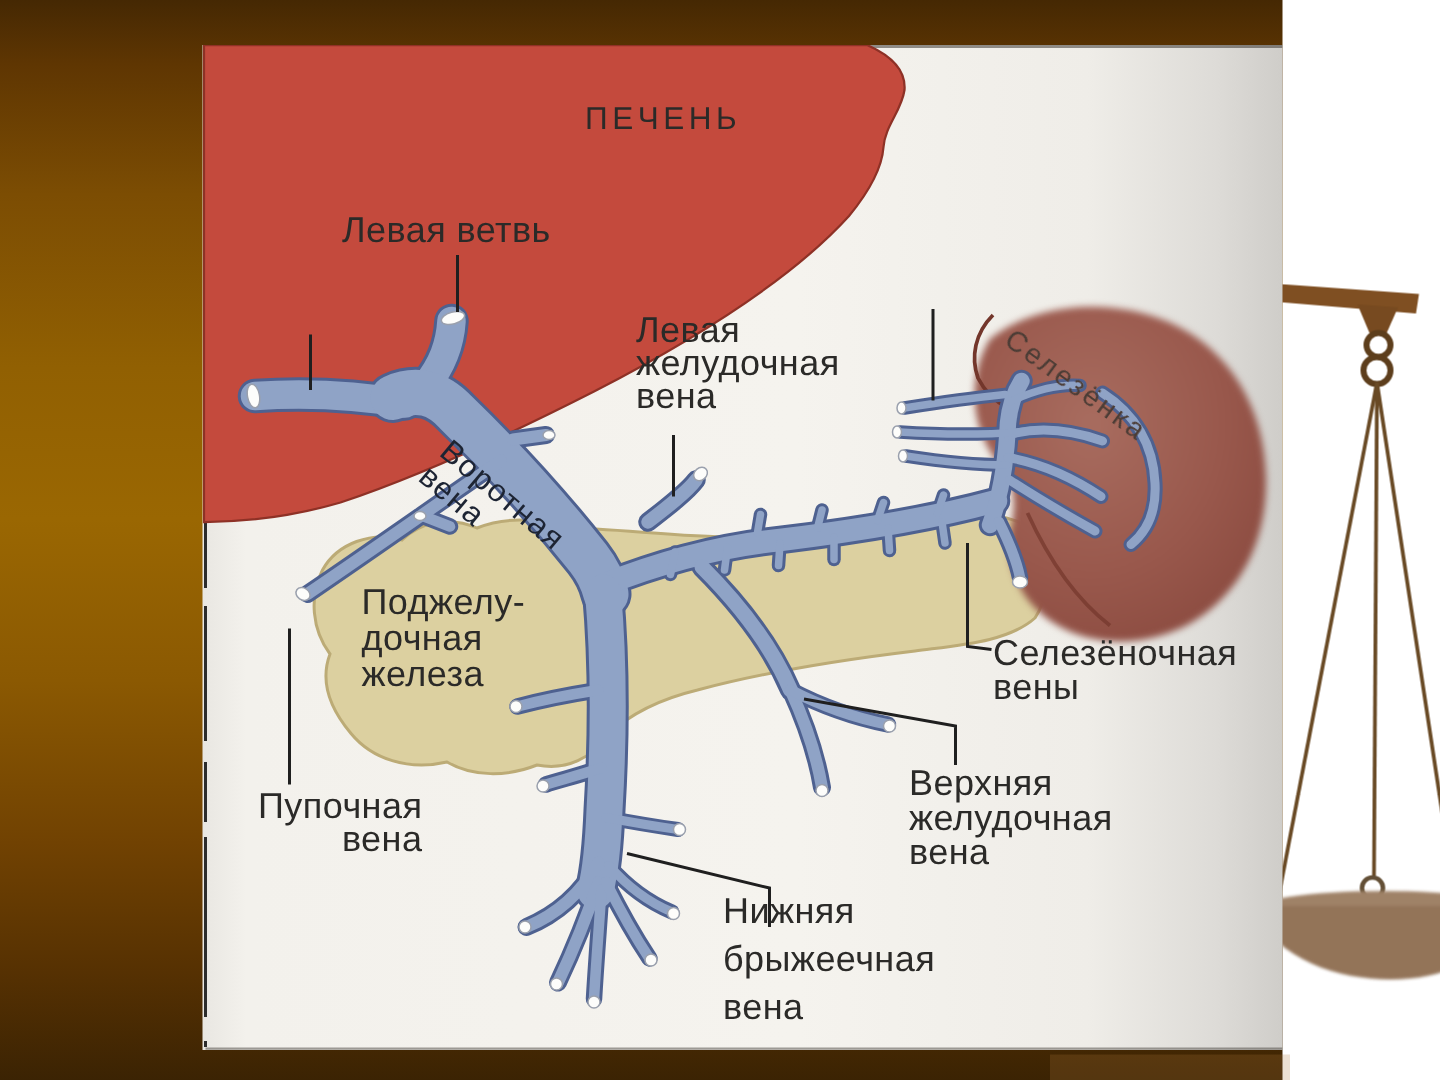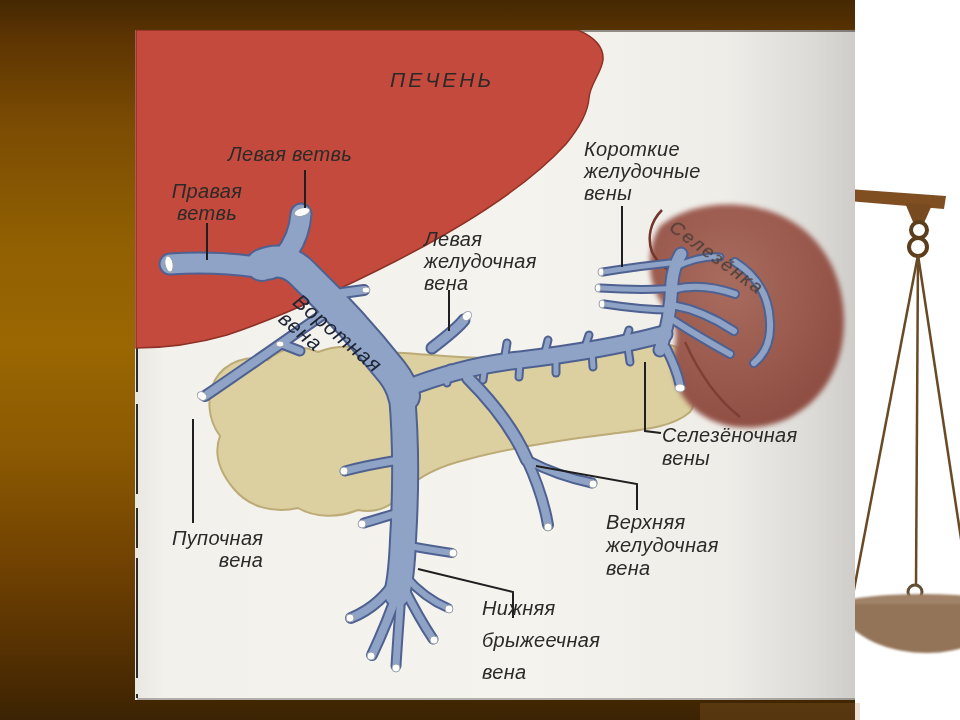--- a/index.html
+++ b/index.html
@@ -1,31 +1,31 @@
 <!DOCTYPE html>
 <html><head>
 <meta charset="utf-8">
 <style>
   html,body{margin:0;padding:0;width:960px;height:720px;overflow:hidden;
     font-family:"Liberation Sans","DejaVu Sans",sans-serif;}
   #slide{position:relative;width:855px;height:720px;
-    background:linear-gradient(180deg,#452803 0%,#5f3602 6%,#7c4d03 18%,#916002 34%,#9a6702 48%,#8b5902 63%,#714202 78%,#563102 90%,#3b2303 100%);font-style:italic;}
+    background:linear-gradient(180deg,#452803 0%,#5f3602 6%,#7c4d03 18%,#916002 34%,#9a6702 48%,#8b5902 63%,#714202 78%,#563102 90%,#3b2303 100%);}
   #scale-svg{position:absolute;left:0;top:0;z-index:1;}
   #page{position:absolute;left:135px;top:30px;width:720px;height:670px;z-index:2;
     background:linear-gradient(90deg,#e9e7e2 0%,#f3f1ec 4%,#f5f3ee 55%,#efede8 82%,#dddbd7 94%,#cfcdc9 100%);}
   #organs-svg{position:absolute;left:0;top:0;z-index:3;}
-  .lbl{position:absolute;z-index:4;font-size:20px;line-height:22px;color:#2b2a28;
+  .lbl{position:absolute;z-index:4;font-size:24px;line-height:22px;color:#2b2a28;
     white-space:pre-line;letter-spacing:.3px;}
   #lbl-liver{left:390px;top:69px;font-size:21px;letter-spacing:3px;}
   #lbl-left-branch{left:228px;top:143px;}
   #lbl-right-branch{left:157px;top:180px;width:100px;text-align:center;}
   #lbl-short-gastric{left:584px;top:138px;line-height:22px;}
   #lbl-spleen{left:678px;top:216px;transform:rotate(36deg);transform-origin:0 0;
     color:#4b3c35;letter-spacing:2px;filter:blur(.5px);font-size:19px;}
-  #lbl-left-gastric{left:424px;top:228px;}
+  #lbl-left-gastric{left:424px;top:210px;}
   #lbl-portal{left:303px;top:290px;transform:rotate(40deg);transform-origin:0 0;
     color:#1d2433;font-size:21px;letter-spacing:1px;}
   #lbl-pancreas{left:241px;top:390px;line-height:24px;}
   #lbl-splenic{left:662px;top:424px;line-height:23px;}
   #lbl-umbilical{left:172px;top:527px;text-align:right;}
   #lbl-superior{left:606px;top:511px;line-height:23px;}
   #lbl-inferior{left:482px;top:592px;line-height:32px;}
 </style>
 </head>
 <body>
@@ -195,31 +195,29 @@
         <polyline points="645,362 645,431 661,433"></polyline>
         <polyline points="536,466 637,484 637,510"></polyline>
         <polyline points="418,569 513,592 513,618"></polyline>
         <line x1="193" y1="419" x2="193" y2="523"></line>
       </g>
     </g>
   </svg>
 
   <div class="lbl" id="lbl-liver">ПЕЧЕНЬ</div>
   <div class="lbl" id="lbl-left-branch">Левая ветвь</div>
-  <div class="lbl" id="lbl-right-branch">Правая
-ветвь</div>
-  <div class="lbl" id="lbl-short-gastric">Короткие
-желудочные
-вены</div>
   <div class="lbl" id="lbl-spleen">Селезёнка</div>
   <div class="lbl" id="lbl-left-gastric">Левая
 желудочная
 вена</div>
   <div class="lbl" id="lbl-portal">Воротная
 вена</div>
+  <div class="lbl" id="lbl-pancreas">Поджелу-
+дочная
+железа</div>
   <div class="lbl" id="lbl-splenic">Селезёночная
 вены</div>
   <div class="lbl" id="lbl-umbilical">Пупочная
 вена</div>
   <div class="lbl" id="lbl-superior">Верхняя
 желудочная
 вена</div>
   <div class="lbl" id="lbl-inferior">Нижняя
 брыжеечная
 вена</div>

